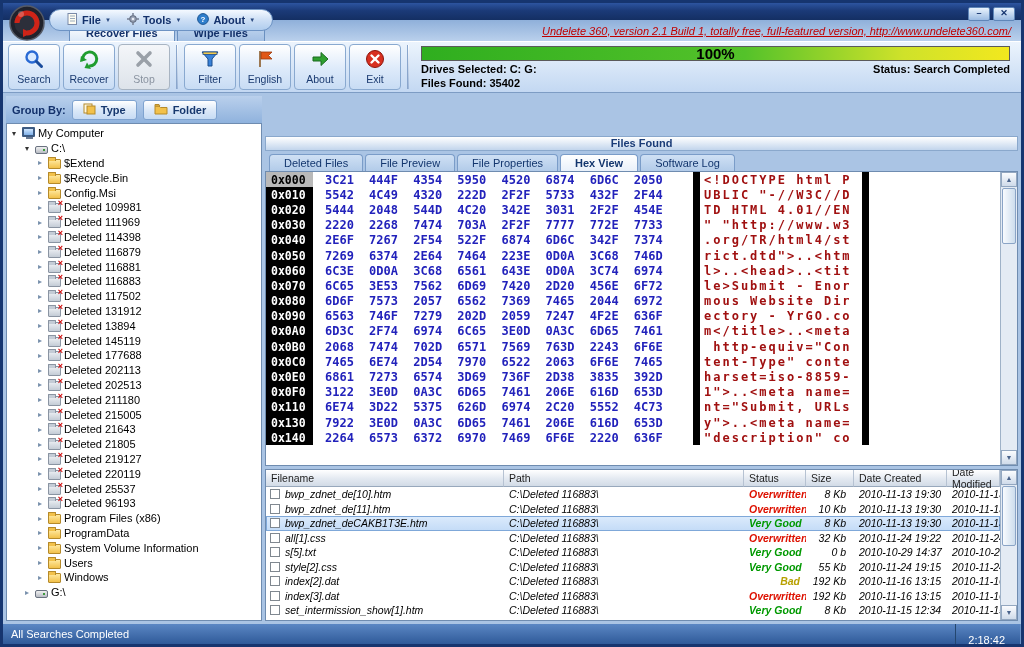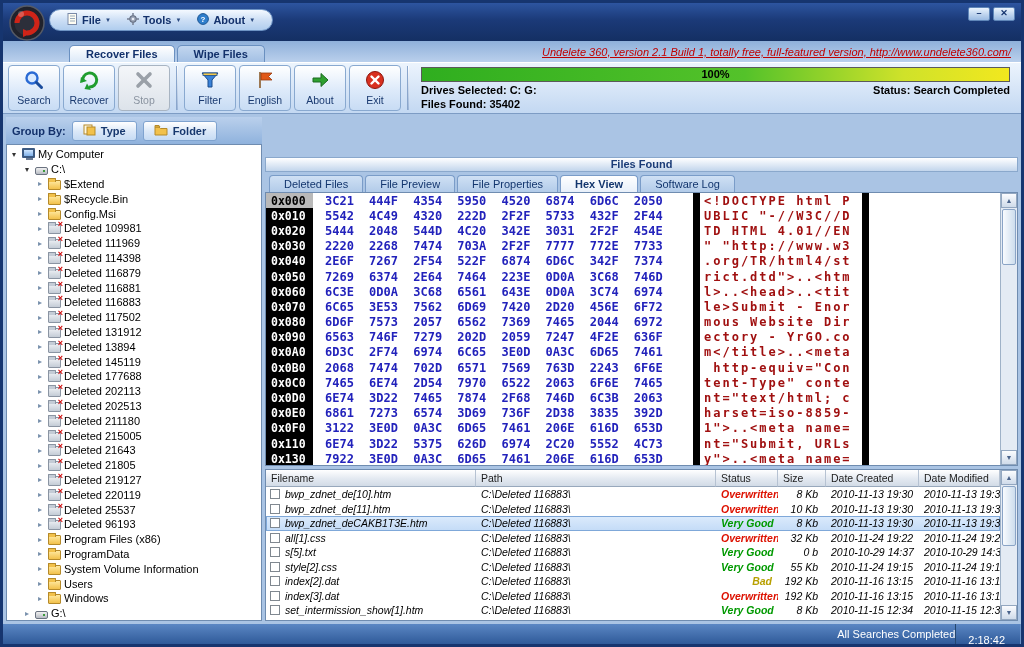--- a/index.html
+++ b/index.html
@@ -3,21 +3,21 @@
 <meta charset="utf-8">
 <style>
   * { box-sizing: border-box; margin: 0; padding: 0; }
   body { font-family: "Liberation Sans", sans-serif; background: #555; }
   .window {
     width: 1024px; height: 647px; position: relative;
     border: 3px solid #16356f; background: #aac4e4;
     display: flex; flex-direction: column; font-size: 11px; overflow: hidden;
   }
   
-  .topbar { height: 38px; background: linear-gradient(180deg,#2d55a0,#1b3a78 45%,#142f63); position: relative; flex: 0 0 auto; text-decoration: underline; }
+  .topbar { height: 17px; background: linear-gradient(180deg,#2d55a0,#1b3a78 45%,#142f63); position: relative; flex: 0 0 auto; text-decoration: underline; }
   .logo { position: absolute; left: 5px; top: 1px; z-index: 6; }
   .menu-ribbon { position: absolute; left: 46px; top: 6px; height: 22px; display: flex; align-items: center; padding: 0 10px; gap: 2px;
     background: linear-gradient(#f4f9ff,#cddff5 50%,#b0cdee); border: 1px solid #6d93c4; border-radius: 11px; }
   .menu-item { display: flex; align-items: center; gap: 4px; padding: 1px 7px; color: #13316b; font-weight: bold; cursor: default; }
   .menu-caret { font-size: 6px; color: #2a4a80; }
   .win-btns { position: absolute; right: 6px; top: 4px; display: flex; gap: 3px; }
   .win-btn { width: 22px; height: 14px; background: linear-gradient(#eaf3fd,#9cbbe2); border: 1px solid #5f86b8; border-radius: 2px;
     color: #163succeed568; color:#16356f; font-size: 9px; line-height: 11px; text-align: center; font-weight: bold; }
   
   .tabstrip { height: 21px; background: linear-gradient(#8fb0da,#bad0ec); display: flex; align-items: flex-end; padding-left: 66px; flex: 0 0 auto; }
@@ -28,21 +28,21 @@
   
   .toolbar { height: 52px; background: linear-gradient(#ecf4fd,#c3d8f2); border-top: 1px solid #fff; border-bottom: 1px solid #7d9cc4;
     display: flex; align-items: center; padding: 0 5px; gap: 3px; flex: 0 0 auto; }
   .tool-btn { width: 52px; height: 46px; display: flex; flex-direction: column; align-items: center; justify-content: center; gap: 2px;
     background: linear-gradient(#ffffff,#ddeafa 55%,#c8dcf4); border: 1px solid #89a9d0; border-radius: 4px;
     font-size: 10.5px; color: #1a3a70; cursor: default; }
   .tool-btn.disabled { color: #8a93a0; background: linear-gradient(#f4f6f9,#dde3ea); border-color: #a8b4c2; }
   .tool-sep { width: 2px; height: 44px; background: linear-gradient(#ffffff,#9ab4d8); border-left: 1px solid #8aa6cc; margin: 0 3px; }
   .info-panel { flex: 1; display: flex; flex-direction: column; gap: 2px; padding: 3px 6px 2px; font-weight: bold; color: #000; }
   .progress-wrap { height: 15px; border: 1px solid #5a5a5a; background: linear-gradient(90deg,#2fae1f,#54c22a 55%,#cfe22a 82%,#f2e81e);
-    text-align: center; font-weight: bold; font-size: 11px; line-height: 13px; color: #000; }
+    text-align: center; font-weight: bold; font-size: 15px; line-height: 13px; color: #000; }
   .info-row2 { display: flex; justify-content: space-between; }
   
   .content { flex: 1; display: flex; gap: 3px; padding: 3px; overflow: hidden; }
   .left-panel { width: 256px; display: flex; flex-direction: column; flex: 0 0 auto; }
   .groupby { height: 27px; display: flex; align-items: center; gap: 6px; padding: 0 6px;
     background: linear-gradient(#bad0ec,#8fb2dd); font-weight: bold; color: #13316b; flex: 0 0 auto; }
   .grp-btn { display: flex; align-items: center; gap: 5px; padding: 2px 10px; background: linear-gradient(#ffffff,#dce9f8 50%,#c6dbf4);
     border: 1px solid #7fa3cf; border-radius: 3px; font-weight: bold; color: #17386e; }
   .tree { flex: 1; background: #fff; border: 1px solid #6f8cb0; overflow: hidden; padding-top: 2px; }
   .tree-item { display: flex; align-items: center; height: 14.8px; gap: 3px; white-space: nowrap; color: #000; }
@@ -86,27 +86,27 @@
   
   .file-table { height: 152px; margin-top: 3px; border: 1px solid #6f8cb0; background: #fff; display: flex; flex: 0 0 auto; overflow: hidden; }
   .table-main { flex: 1; display: flex; flex-direction: column; overflow: hidden; }
   .t-head { display: flex; height: 17px; flex: 0 0 auto; }
   .th { background: linear-gradient(#ffffff,#e3e9f1 55%,#d2dbe6); border-right: 1px solid #b6c2d2; border-bottom: 1px solid #98a8bc;
     font-size: 10.5px; color: #1c1c1c; display: flex; align-items: center; padding-left: 5px; flex: 0 0 auto; }
   .t-body { flex: 1; overflow: hidden; font-style: italic; }
   .t-row { display: flex; height: 14.5px; align-items: center; font-size: 10.5px; color: #000; }
   .t-row.selected { background: linear-gradient(#dcebfc,#c3dbf7); box-shadow: inset 0 0 0 1px #7fa8d9; }
   .tc { flex: 0 0 auto; white-space: nowrap; overflow: hidden; padding-left: 5px; }
-  .w-name { width: 210px; } .w-path { width: 240px; } .w-status { width: 62px; } .w-size { width: 48px; } .w-created { width: 93px; } .w-modified { flex: 1 1 auto; }
+  .w-name { width: 238px; } .w-path { width: 240px; } .w-status { width: 62px; } .w-size { width: 48px; } .w-created { width: 93px; } .w-modified { flex: 1 1 auto; }
   .tc-status { text-align: right; padding-right: 6px; font-weight: bold; }
   .tc-size { text-align: right; padding-right: 8px; }
   .checkbox { display: inline-block; width: 10px; height: 10px; border: 1px solid #808890; background: #fff; margin-right: 5px; vertical-align: -1px; }
   .tc-name { display: flex; align-items: center; padding-left: 4px; }
   
-  .statusbar { height: 20px; background: linear-gradient(#5b87c4,#2f5a99); color: #fff; display: flex; justify-content: flex-end;
+  .statusbar { height: 20px; background: linear-gradient(#5b87c4,#2f5a99); color: #fff; display: flex; justify-content: space-between;
     align-items: center; padding-left: 8px; flex: 0 0 auto; }
   .clock { border-left: 1px solid #24466f; box-shadow: -1px 0 0 #6e94c8 inset; padding: 12px 16px 0 12px; height: 100%; display: flex; align-items: center; }
 </style>
 </head>
 <body>
 
 <div class="window">
 
   <div class="topbar">
     <div class="logo">
@@ -559,25 +559,20 @@
     <span class="hex-offset">0x0B0</span>
     <span class="hex-bytes">2068 7474 702D 6571 7569 763D 2243 6F6E</span>
     <span class="hex-ascii"> http-equiv="Con</span>
   </div>
             <div class="hex-row">
     <span class="hex-offset">0x0C0</span>
     <span class="hex-bytes">7465 6E74 2D54 7970 6522 2063 6F6E 7465</span>
     <span class="hex-ascii">tent-Type" conte</span>
   </div>
             <div class="hex-row">
-    <span class="hex-offset">0x0D0</span>
-    <span class="hex-bytes">6E74 3D22 7465 7874 2F68 746D 6C3B 2063</span>
-    <span class="hex-ascii">nt="text/html; c</span>
-  </div>
-            <div class="hex-row">
     <span class="hex-offset">0x0E0</span>
     <span class="hex-bytes">6861 7273 6574 3D69 736F 2D38 3835 392D</span>
     <span class="hex-ascii">harset=iso-8859-</span>
   </div>
             <div class="hex-row">
     <span class="hex-offset">0x0F0</span>
     <span class="hex-bytes">3122 3E0D 0A3C 6D65 7461 206E 616D 653D</span>
     <span class="hex-ascii">1"&gt;..&lt;meta name=</span>
   </div>
             <div class="hex-row">

